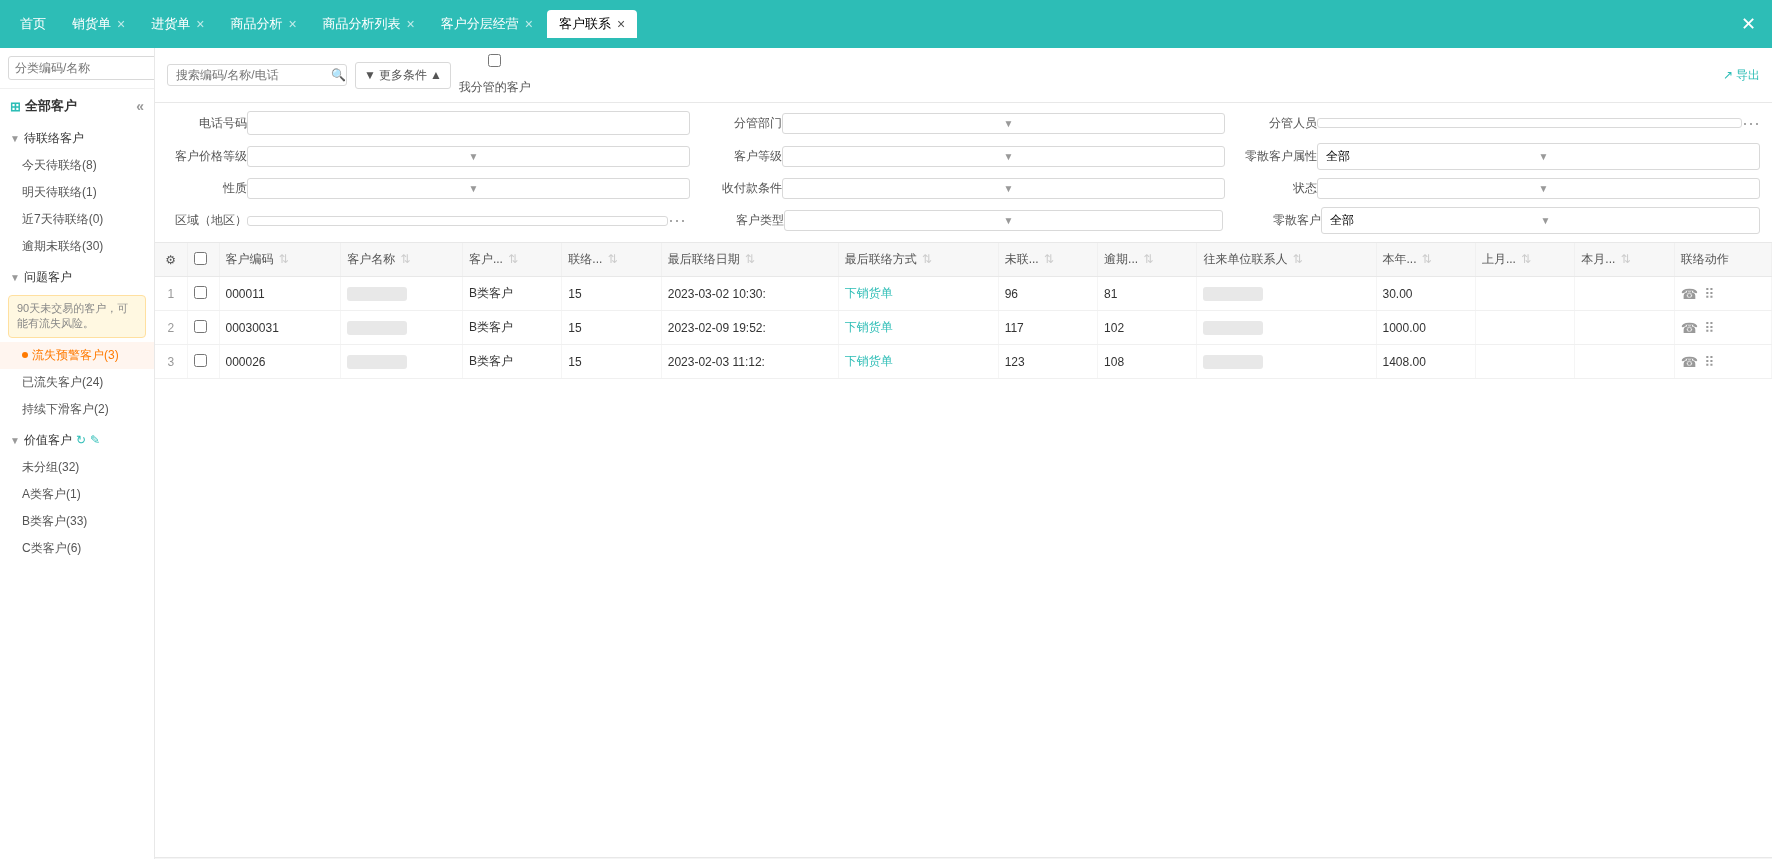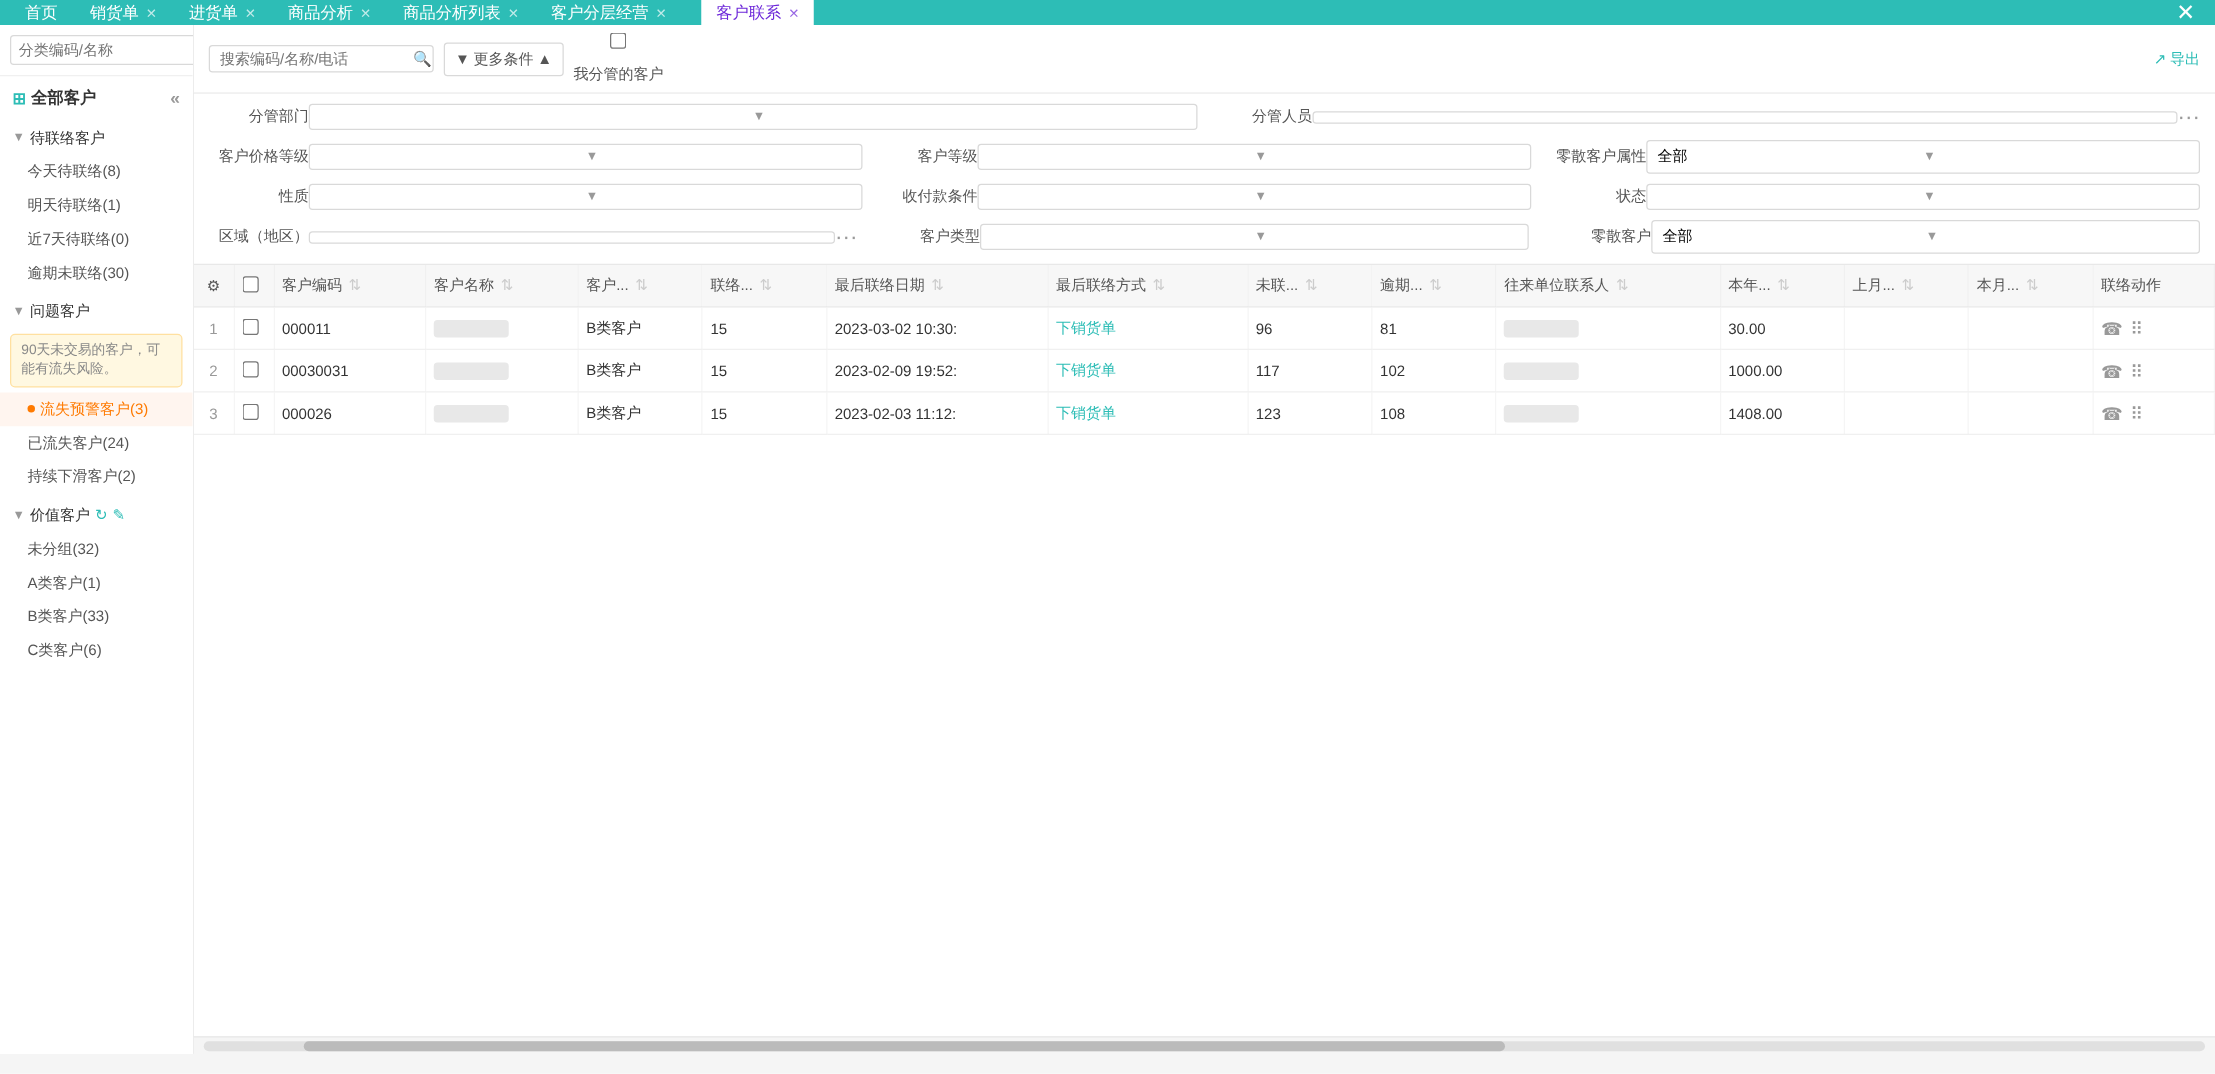--- a/index.html
+++ b/index.html
@@ -1,21 +1,21 @@
 <!DOCTYPE html>
 <html><head>
   <meta charset="utf-8">
   <style>
     * { margin: 0; padding: 0; box-sizing: border-box; }
     body { font-family: 'Microsoft YaHei', Arial, sans-serif; font-size: 12px; background: #f5f5f5; width: 1772px; min-height: 859px; overflow: hidden; }
 
     
-    .tab-bar { display: flex; align-items: center; background: #2dbdb6; height: 20px; padding: 0 8px; }
+    .tab-bar { display: flex; align-items: center; background: #2dbdb6; height: 48px; padding: 0 8px; }
     .tab-item { display: flex; align-items: center; padding: 0 12px; height: 28px; border-radius: 4px 4px 0 0; cursor: pointer; color: #fff; font-size: 13px; margin-right: 2px; white-space: nowrap; }
-    .tab-item.active { background: #fff; color: #6d28d9; margin-left: 14px; }
+    .tab-item.active { background: #fff; color: #000000; }
     .tab-close { margin-left: 6px; font-size: 14px; color: inherit; opacity: 0.7; }
     .tab-spacer { flex: 1; }
     .window-close { color: #fff; font-size: 18px; cursor: pointer; padding: 0 8px; }
 
     
     .main-layout { display: flex; height: calc(859px - 36px); }
 
     
     .sidebar { width: 155px; background: #fff; border-right: 1px solid #e8e8e8; display: flex; flex-direction: column; overflow-y: auto; }
     .sidebar-search { display: flex; padding: 8px; border-bottom: 1px solid #f0f0f0; }
@@ -220,20 +220,24 @@
         <span>↗</span>
         <span>导出</span>
       </div>
     </div>
 
     <div class="filter-area">
       <div style="display:flex; gap:8px;">
         <div style="flex:1;">
 
           <div class="filter-row">
+            <div class="filter-field">
+              <span class="filter-label">电话号码</span>
+              <input class="filter-input" style="width: 200px;" type="text">
+            </div>
             <div class="filter-field">
               <span class="filter-label">分管部门</span>
               <div class="filter-select" style="width:220px;">
                 <span></span>
                 <span class="chevron">▼</span>
               </div>
             </div>
             <div class="filter-field">
               <span class="filter-label">分管人员</span>
               <div class="filter-select" style="flex:1;">

